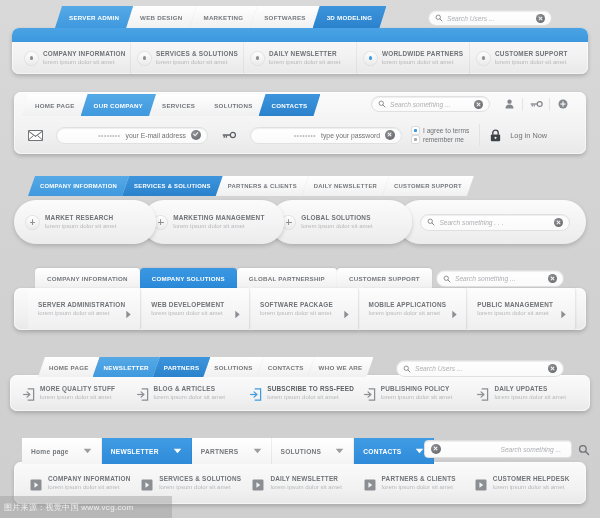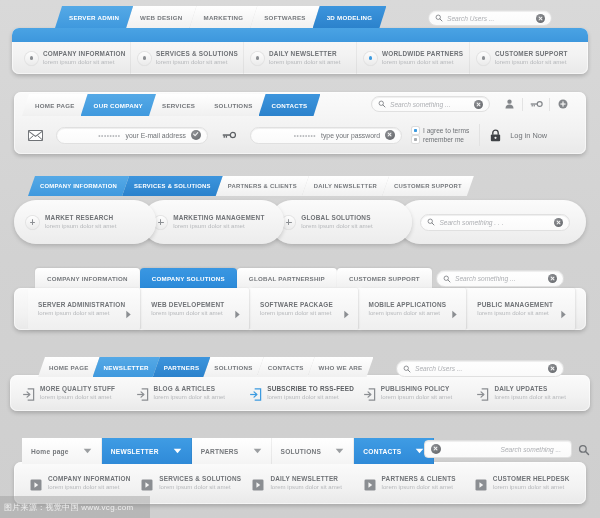--- a/index.html
+++ b/index.html
@@ -571,15 +571,15 @@
             <path d="M5.2 3.7 L9.6 7 L5.2 10.3 Z" fill="#f3f3f3"></path>
           </svg></span>
         <div style="display: flex; flex-direction: column; justify-content: center;">
           <div class="itemtitle">CUSTOMER HELPDESK</div>
           <div class="itemsub">lorem ipsum dolor sit amet</div>
         </div>
       </div>
     </div>
 </div>
 
-<div style="position:absolute; left:0; bottom:0; width:150px; height:22px;
+<div style="position:absolute; left:0; bottom:0; width:172px; height:22px;
             background:rgba(150,150,150,.42); color:#efefef; font-size:8px;
             display:flex; align-items:center; padding-left:4px; letter-spacing:.3px;">图片来源：视觉中国 www.vcg.com</div>
 
 </body></html>

